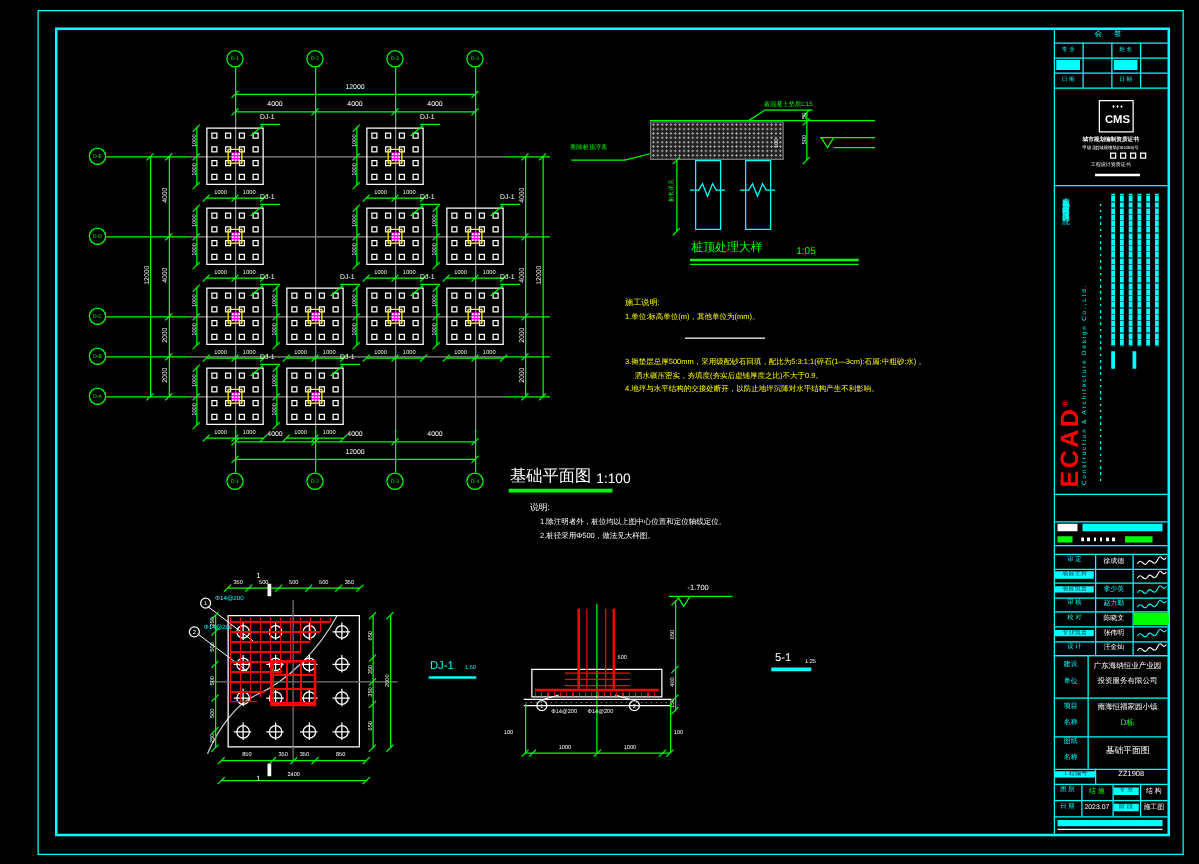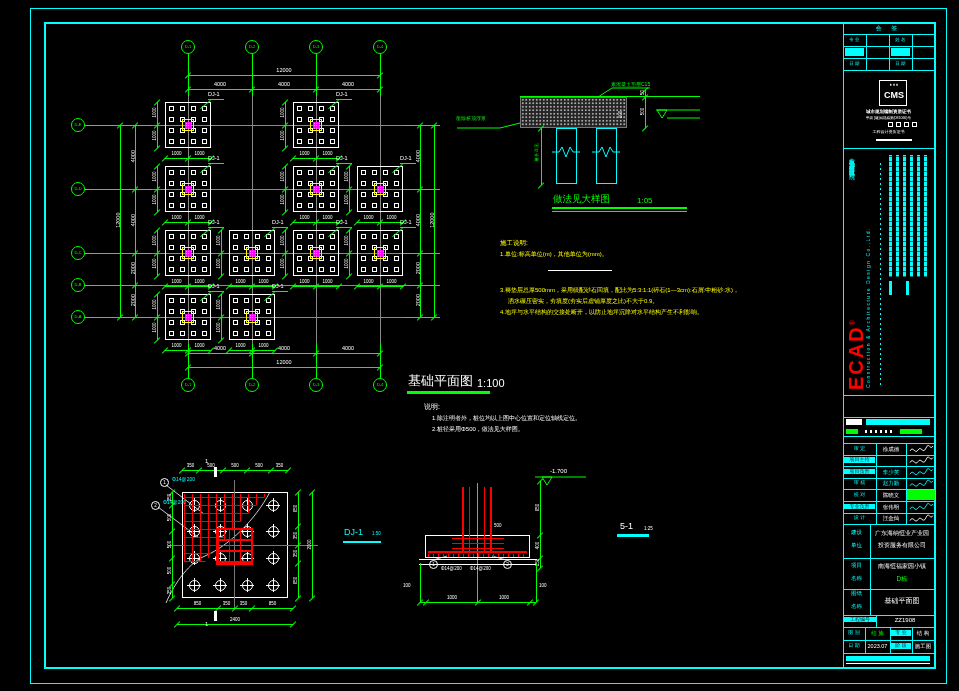--- a/index.html
+++ b/index.html
@@ -540,21 +540,21 @@
       <div class="t" style="left: 537px; top: 127.5px; width: 8px; height: 1px; background: rgb(0, 255, 0); transform: rotate(-45deg);"></div>
       <div class="t" style="left: 537px; top: 184.5px; width: 8px; height: 1px; background: rgb(0, 255, 0); transform: rotate(-45deg);"></div>
       <div class="t" style="left: 522px; top: 150px; width: 30px; font-size: 4.5px; color: rgb(0, 255, 0); text-align: center; transform: rotate(-90deg);">桩长详见</div>
       <div class="t" style="left: 645px; top: 90px; width: 1px; height: 38px; background: rgb(0, 255, 0);"></div>
       <div class="t" style="left: 641px; top: 89.5px; width: 8px; height: 1px; background: rgb(0, 255, 0); transform: rotate(-45deg);"></div>
       <div class="t" style="left: 641px; top: 96.5px; width: 8px; height: 1px; background: rgb(0, 255, 0); transform: rotate(-45deg);"></div>
       <div class="t" style="left: 641px; top: 127.5px; width: 8px; height: 1px; background: rgb(0, 255, 0); transform: rotate(-45deg);"></div>
       <div class="t" style="left: 629px; top: 90.25px; width: 28px; text-align: center; font-size: 4.5px; color: rgb(255, 255, 255); transform: rotate(-90deg);">50</div>
       <div class="t" style="left: 629px; top: 109.25px; width: 28px; text-align: center; font-size: 4.5px; color: rgb(255, 255, 255); transform: rotate(-90deg);">500</div>
       <div class="t" style="left: 617px; top: 112px; font-size: 4.5px; color: rgb(255, 255, 255); transform: rotate(-90deg);">100</div>
-      <div class="t" style="left: 553px; top: 194px; font-size: 9.5px; color: rgb(0, 255, 0);">做法见大样图</div>
+      <div class="t" style="left: 553px; top: 194px; font-size: 9.5px; color: rgb(0, 255, 0);">桩顶处理大样</div>
       <div class="t" style="left: 637px; top: 196px; font-size: 8px; color: rgb(0, 255, 0);">1:05</div>
       <div class="t" style="left: 552px; top: 207px; width: 135px; height: 2px; background: rgb(0, 255, 0);"></div>
       <div class="t" style="left: 552px; top: 211px; width: 135px; height: 1px; background: rgb(0, 255, 0);"></div>
     </div>
     <div class="t" style="left: 0px; top: 0px;">
       <div class="t" style="left: 500px; top: 239px; font-size: 6.5px; color: rgb(255, 255, 0);">施工说明:</div>
       <div class="t" style="left: 500px; top: 251px; font-size: 6px; color: rgb(255, 255, 0);">1.单位:标高单位(m)，其他单位为(mm)。</div>
       <div class="t" style="left: 548px; top: 270px; width: 64px; height: 1px; background: rgb(255, 255, 255);"></div>
       <div class="t" style="left: 500px; top: 287px; font-size: 6px; color: rgb(255, 255, 0);">3.褥垫层总厚500mm，采用级配砂石回填，配比为5:3:1:1(碎石(1—3cm):石屑:中粗砂:水)，</div>
       <div class="t" style="left: 508px; top: 298px; font-size: 6px; color: rgb(255, 255, 0);">洒水碾压密实，夯填度(夯实后虚铺厚度之比)不大于0.9。</div>

